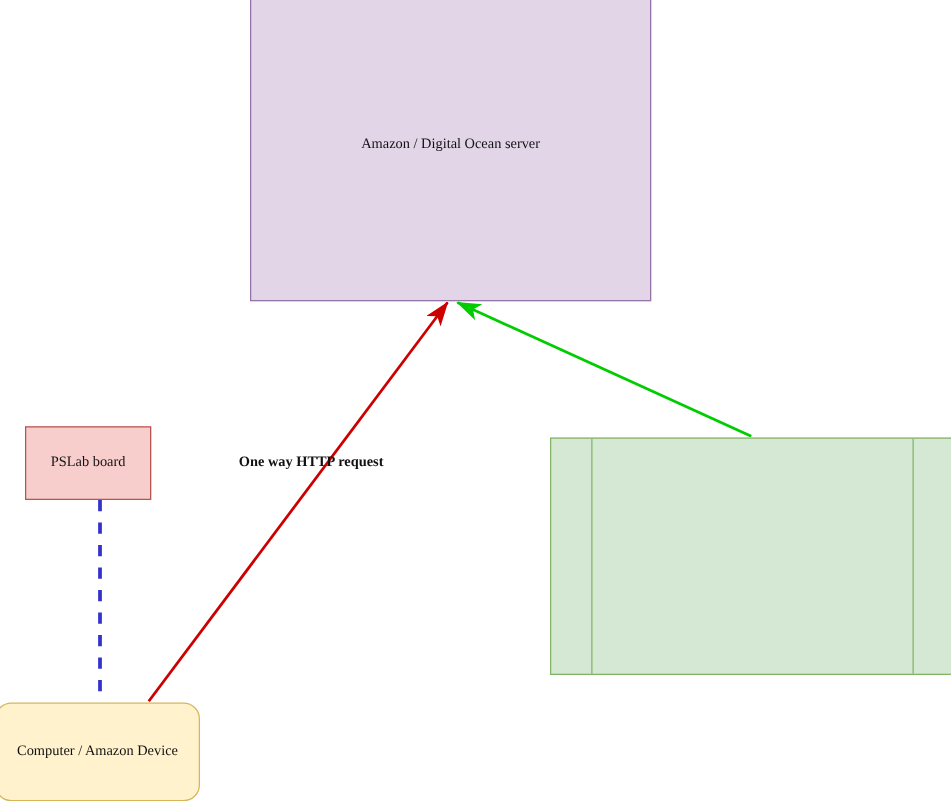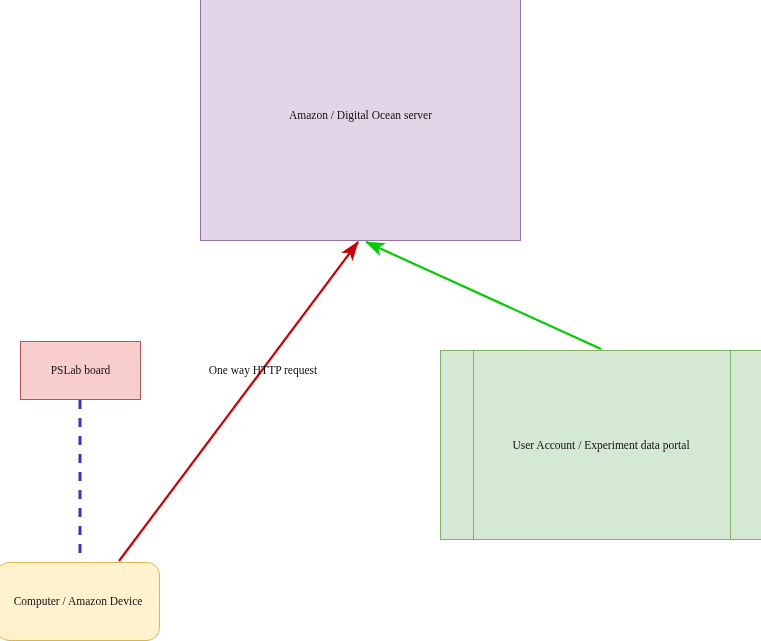--- a/index.html
+++ b/index.html
@@ -41,21 +41,21 @@
     height: 249px;
     background: #e1d5e7;
     border: 1px solid #9673a6;
   }
   #server-node .node-label { padding-bottom: 2px; }
 
   
   #pslab-node {
     left: 20px;
     top: 341px;
-    width: 121px;
+    width: 101px;
     height: 59px;
     background: #f8cecc;
     border: 1px solid #b85450;
   }
 
   
   #device-node {
     left: -4px;
     top: 562px;
     width: 164px;
@@ -90,25 +90,26 @@
     top: 50%;
     transform: translateY(-50%);
   }
 
   
   #http-edge-label {
     position: absolute;
     left: 191px;
     top: 364px;
     width: 144px;
-    text-align: center;
+    text-align: left;
     font-size: 11.5px;
     color: #111111;
     z-index: 3;
     background: transparent;
+    font-weight: bold;
   }
 </style>
 </head>
 <body>
 
 <svg id="canvas" viewBox="0 0 761 641" width="761" height="641" xmlns="http://www.w3.org/2000/svg">
   <defs>
     <marker id="arrow-red" markerWidth="10" markerHeight="10" refX="8.5" refY="3.2" orient="auto" markerUnits="strokeWidth">
       <path d="M0,0 L9,3.2 L0,6.4 L2.3,3.2 z" fill="#cc0000"></path>
     </marker>
@@ -132,16 +133,15 @@
   <span class="node-label">PSLab board</span>
 </div>
 
 <div class="node" id="device-node">
   <span class="node-label">Computer / Amazon Device</span>
 </div>
 
 <div class="node" id="portal-node">
   <span class="divider left"></span>
   <span class="divider right"></span>
-  <span class="node-label">User Account / Experiment data portal</span>
 </div>
 
 <div id="http-edge-label">One way HTTP request</div>
 
 </body></html>

